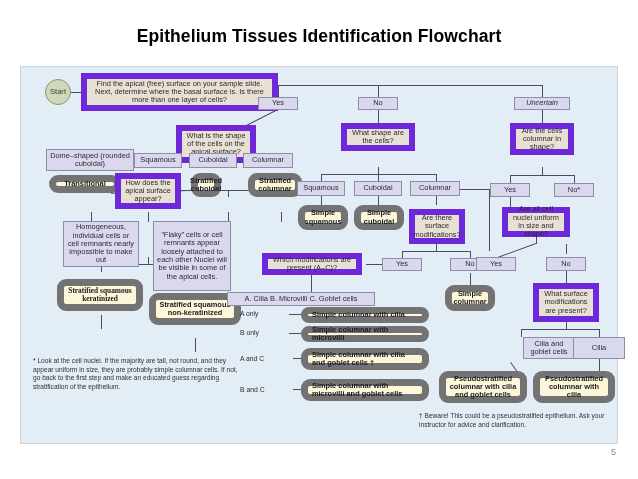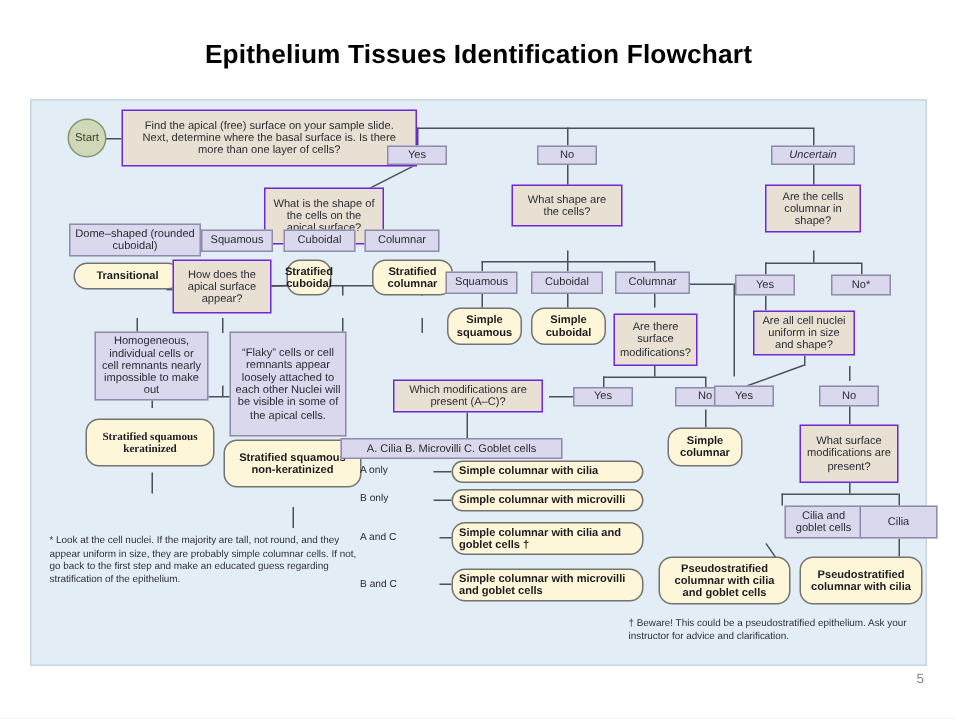--- a/index.html
+++ b/index.html
@@ -26,27 +26,27 @@
   }
 
   
   .node{
     position:absolute;box-sizing:border-box;
     display:flex;align-items:center;justify-content:center;
     text-align:center;color:#2a2a33;line-height:1.12;
     font-size:7.4px;
   }
   .q{            
-    background:#e8e0d2;border:1px solid #6d28d9;
+    background:#e8e0d2;border:6px solid #6d28d9;
   }
   .opt{          
     background:#d9d8ec;border:1px solid #8d8cab;
   }
   .res{          
-    background:#fdf6d8;border:1px solid #737373;border-radius:9px;
+    background:#fdf6d8;border:7px solid #737373;border-radius:9px;
     font-weight:bold;color:#1b1b20;
   }
   .start{
     background:#cfd9b9;border:1px solid #8a9370;border-radius:50%;
     color:#3a3f2c;font-size:7.6px;
   }
   .note{
     position:absolute;box-sizing:border-box;text-align:left;
     font-size:6.6px;line-height:1.32;color:#2f2f38;
   }

